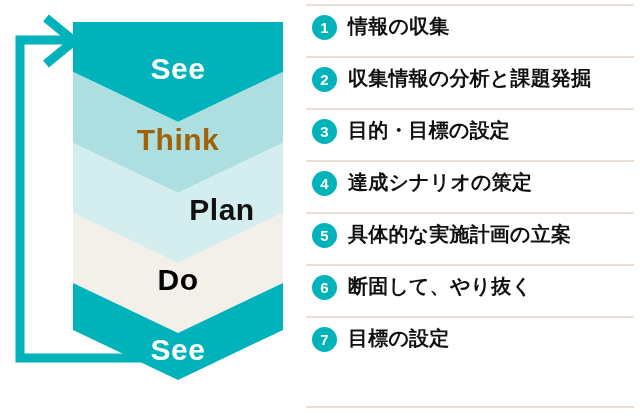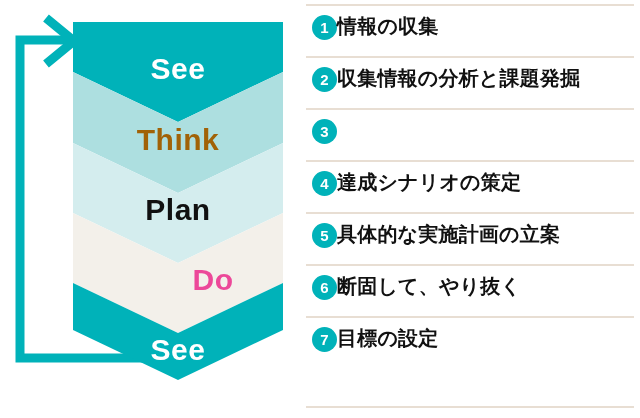--- a/index.html
+++ b/index.html
@@ -22,22 +22,22 @@
     left:73px;
     text-align:center;
     font-weight:bold;
     font-size:30px;
     line-height:1;
     letter-spacing:0.5px;
     white-space:nowrap;
   }
   .lbl-see1{top:54px;color:#ffffff;}
   .lbl-think{top:125px;color:#a16207;}
-  .lbl-plan{top:195px;color:#111111;}
-  .lbl-do{top:265px;color:#ec4899;padding-left:35px;}
+  .lbl-plan{top:195px;color:#111111;padding-left:44px;}
+  .lbl-do{top:265px;color:#000000;}
   .lbl-see2{top:335px;color:#ffffff;}
 
   
   .list{
     position:absolute;
     left:300px;top:0;
     width:340px;height:418px;
   }
   .list-row{
     position:absolute;
@@ -59,20 +59,21 @@
     font-size:15px;
     font-weight:bold;
     display:flex;
     align-items:center;
     justify-content:center;
     margin-top:9px;
     margin-left:6px;
   }
   .txt{
     flex:1 1 auto;
+    margin-left:11px;
     margin-top:6px;
     color:#111111;
     font-size:20px;
     font-weight:bold;
     line-height:1.45;
     letter-spacing:0.2px;
   }
   .txt .l2{display:block;}
 </style>
 </head>
@@ -118,20 +119,23 @@
 
     <div class="list-row" style="top:56px;height:52px;">
       <div class="num">2</div>
       <div class="txt">
         <span>収集情報の分析と課題発掘</span>
       </div>
     </div>
 
     <div class="list-row" style="top:108px;height:52px;">
       <div class="num">3</div>
+      <div class="txt">
+        <span>目的・目標の設定</span>
+      </div>
     </div>
 
     <div class="list-row" style="top:160px;height:52px;">
       <div class="num">4</div>
       <div class="txt">
         <span>達成シナリオの策定</span>
       </div>
     </div>
 
     <div class="list-row" style="top:212px;height:52px;">

